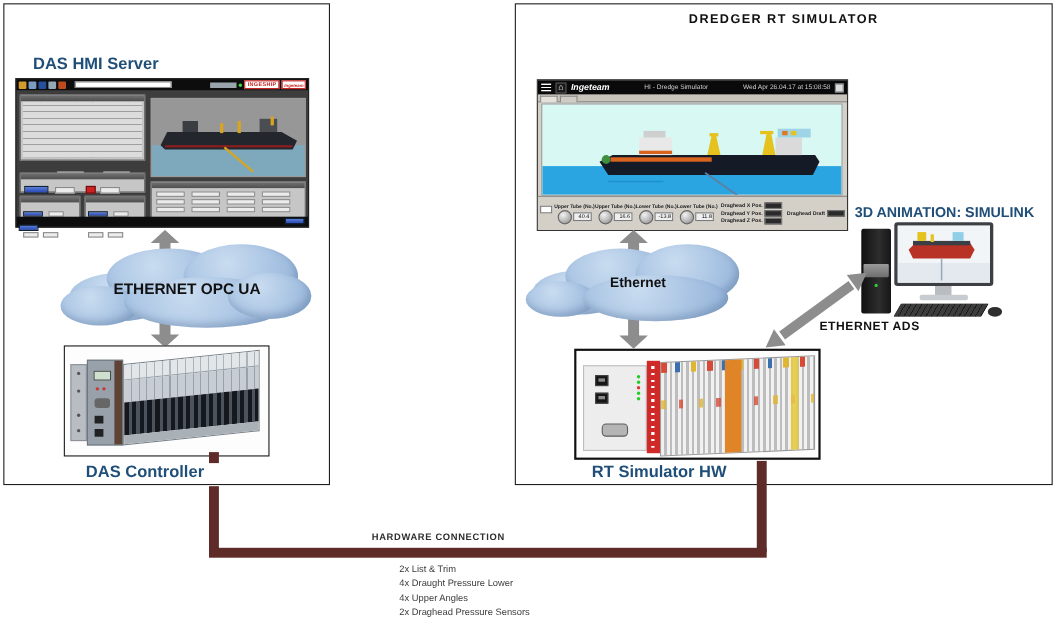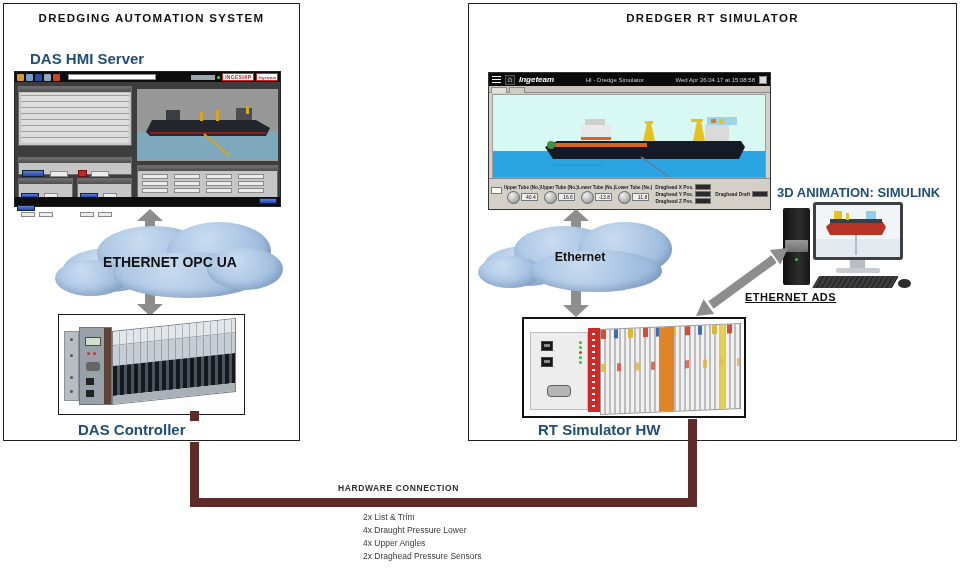--- a/index.html
+++ b/index.html
@@ -128,21 +128,20 @@
   .yellow-col { position:absolute; left:118px; top:0; width:7px; height:100%; background:#e6ca44; opacity:.9; }
 
   .eth-ads-label { position:absolute; font-weight:bold; font-size:11px; color:#111; letter-spacing:.5px; }
 </style>
 </head>
 <body>
 
 <div class="canvas">
 
   <div class="panel-box" style="left:3px; top:3px; width:297px; height:438px;"></div>
-  <div class="panel-title" style="left:3px; top:12px; width:297px;">DREDGING AUTOMATION SYSTEM</div>
   <div class="blue-h" style="left:30px; top:50px;">DAS HMI Server</div>
 
   <div class="das-hmi">
     <div class="das-toolbar">
       <span class="tb-icon" style="background:#d49a2e;"></span>
       <span class="tb-icon" style="background:#7d9cc4;"></span>
       <span class="tb-icon" style="background:#24509e;"></span>
       <span class="tb-icon" style="background:#93a7b8;"></span>
       <span class="tb-icon" style="background:#c1491f;"></span>
       <span class="tb-field"></span>
@@ -381,21 +380,21 @@
           <rect x="50" y="6" width="10" height="8" fill="#8fd0e8"></rect>
           <line x1="40" y1="30" x2="40" y2="50" stroke="#98a8b4" stroke-width="1.4"></line>
         </svg>
       </div>
     </div>
     <div class="mon-neck"></div>
     <div class="mon-base"></div>
     <div class="keyboard"></div>
     <div class="mouse"></div>
   </div>
-  <div class="eth-ads-label" style="left:745px; top:291px;text-decoration:underline;">ETHERNET ADS</div>
+  <div class="eth-ads-label" style="left:745px; top:291px;">ETHERNET ADS</div>
 
   <svg class="arrow" style="left:688px; top:242px;" width="110" height="82" viewBox="0 0 110 82">
     <line x1="23" y1="63" x2="86" y2="17" stroke="#8d8d8d" stroke-width="9"></line>
     <polygon points="100,6 92.4,22.7 81.8,8.1" fill="#8d8d8d"></polygon>
     <polygon points="8,74 26.2,71.9 15.6,57.3" fill="#8d8d8d"></polygon>
   </svg>
 
   <div class="rt-hw">
     <div class="bk-cpu">
       <div class="rj45" style="left:10px; top:8px;"></div>

